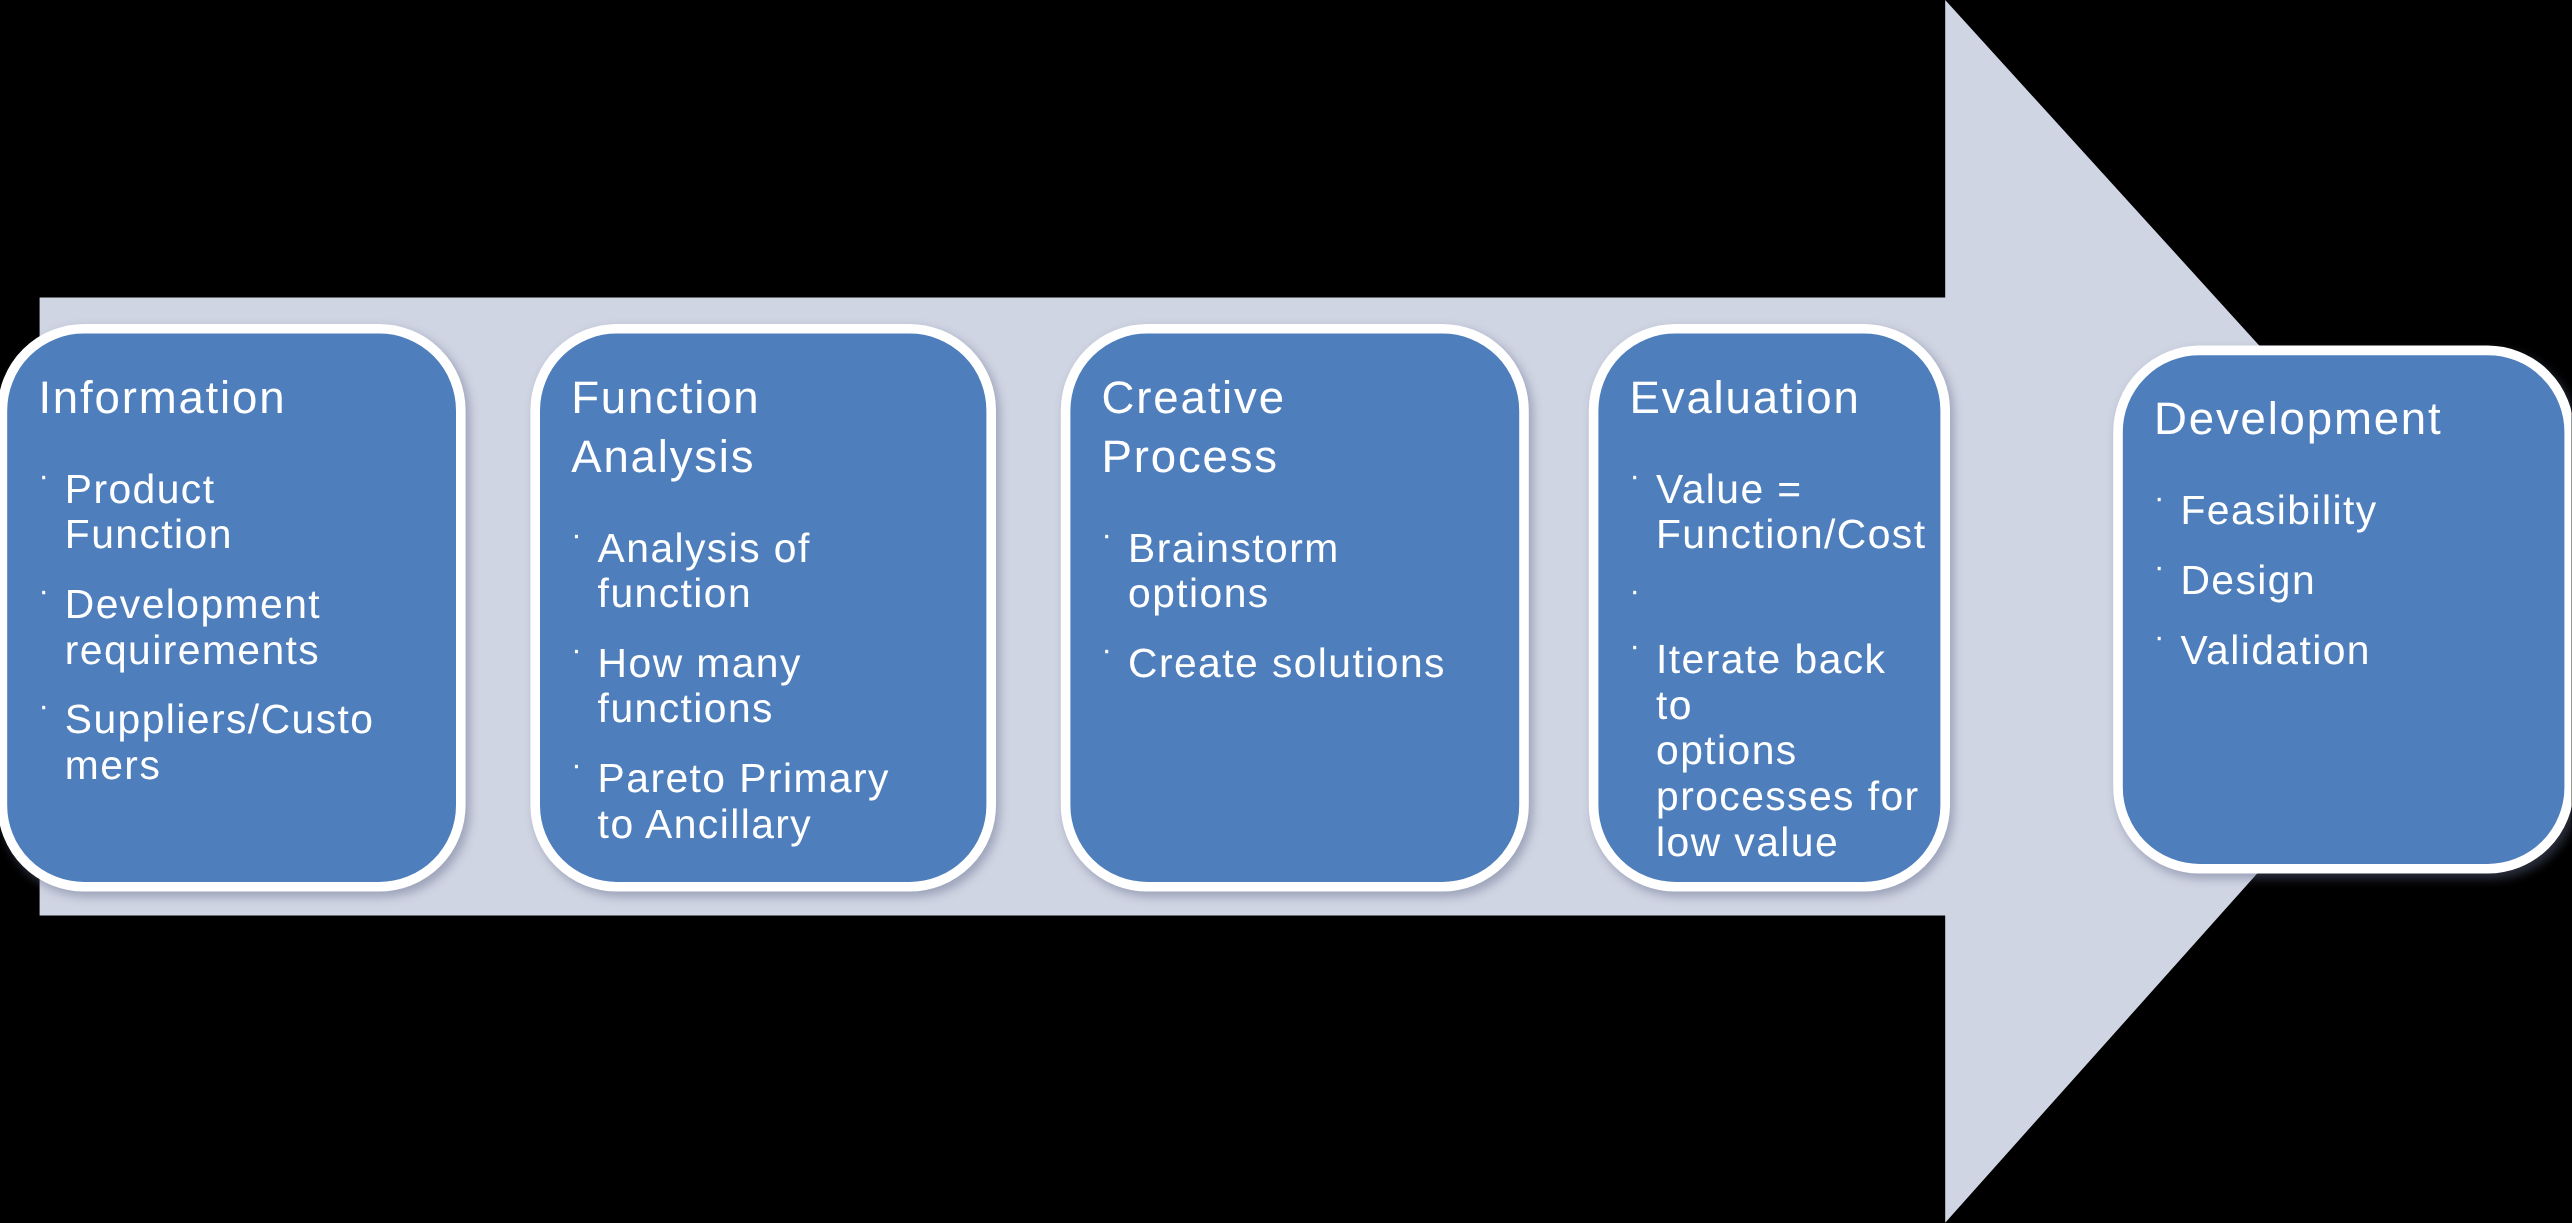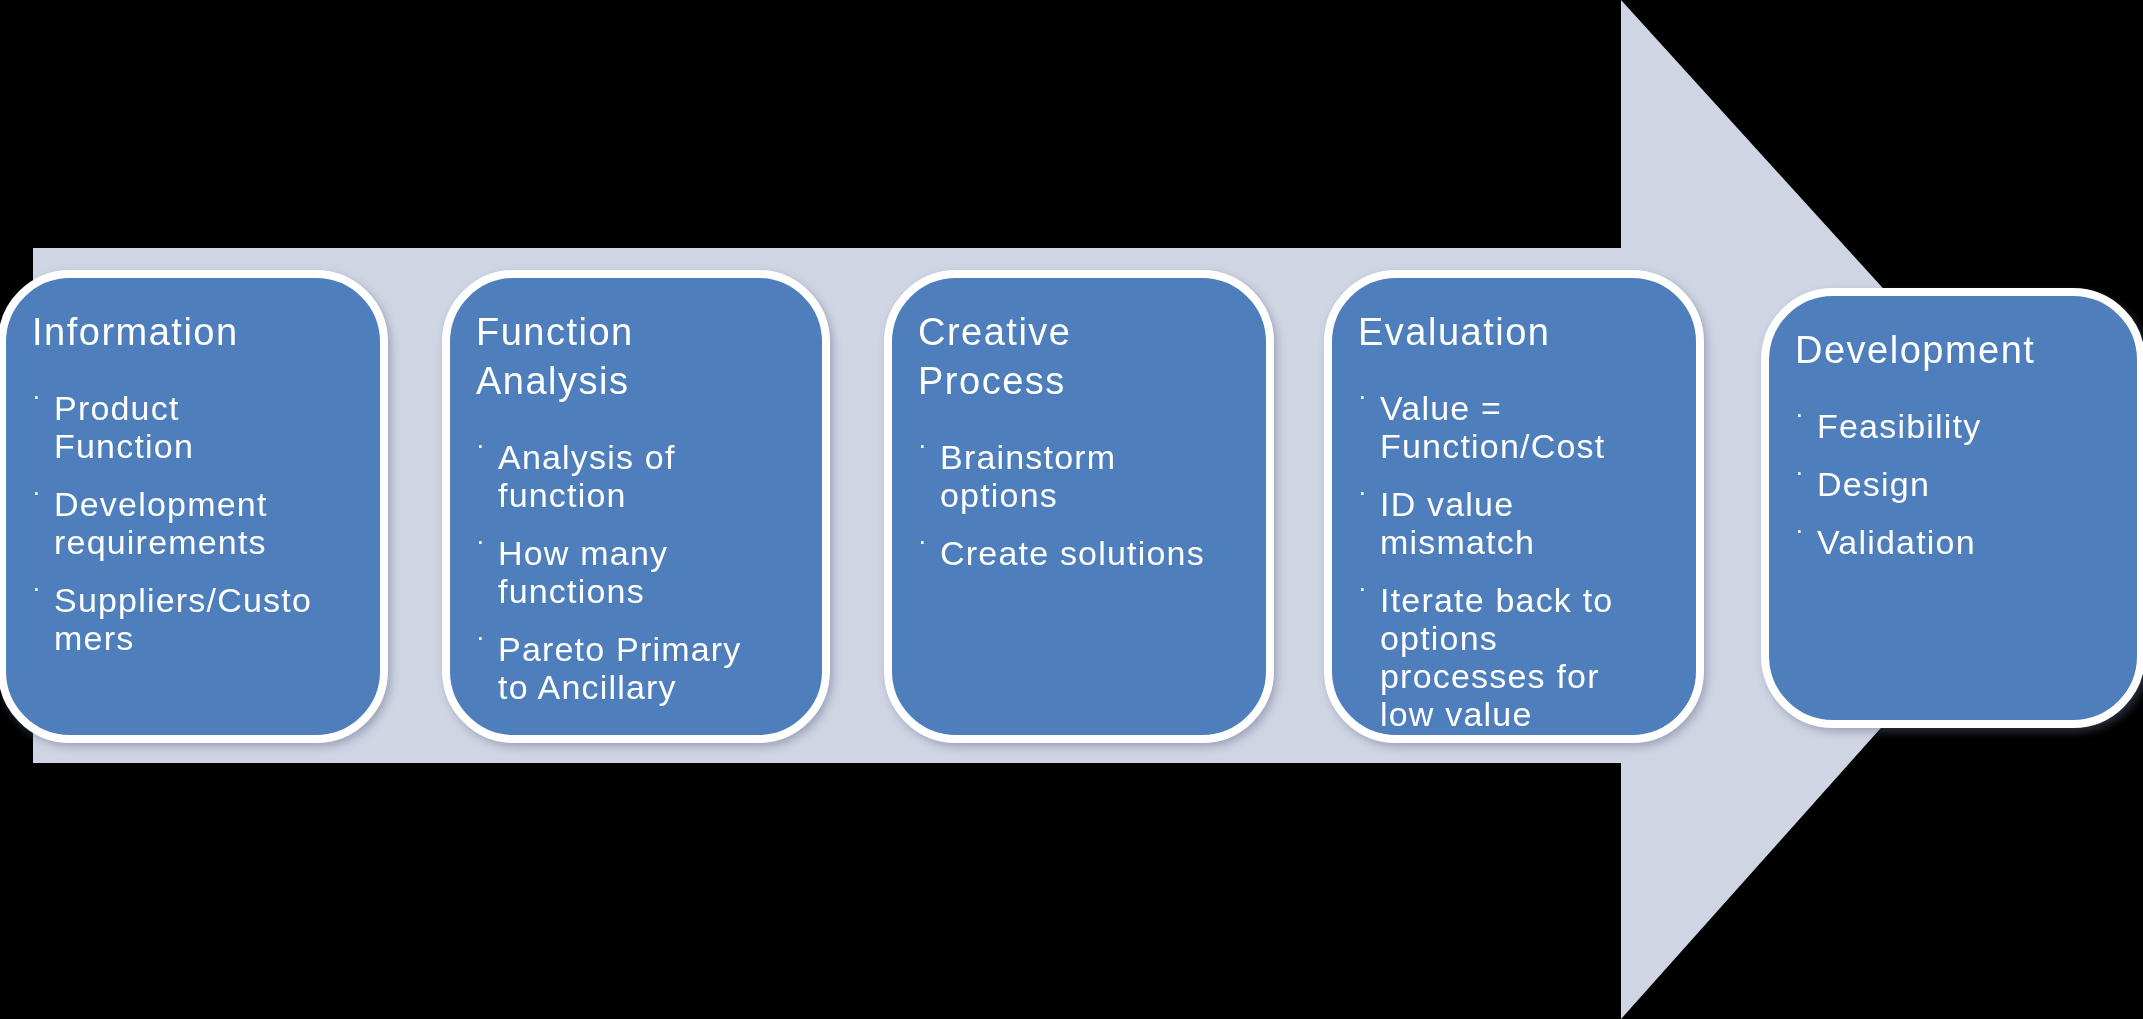--- a/index.html
+++ b/index.html
@@ -30,21 +30,21 @@
     background:var(--blue);
     border:8px solid var(--border);
     border-radius:72px;
     box-shadow:3px 4px 8px rgba(95,105,135,0.45);
     color:var(--text);
     padding:30px 14px 16px 26px;
   }
   .step-1{ left:-2px;  top:270px; width:390px; height:473px; }
   .step-2{ left:442px; top:270px; width:388px; height:473px; }
   .step-3{ left:884px; top:270px; width:390px; height:473px; }
-  .step-4{ left:1324px;top:270px; width:380px; height:473px; }
+  .step-4{ left:1324px;top:270px; width:301px; height:473px; }
   .step-5{ left:1761px;top:288px; width:384px; height:440px; }
   .step h2{
     margin:0 0 20px 0;
     font-size:38px;
     line-height:49px;
     font-weight:300;
     letter-spacing:1.5px;
     white-space:pre-line;
   }
   .step ul{
@@ -143,22 +143,20 @@
   <section class="step step-4">
     <h2>Evaluation</h2>
     <ul>
         <li>
           <span class="dot">·</span>
           <span class="btx">Value =
 Function/Cost</span>
         </li>
         <li>
           <span class="dot">·</span>
-          <span class="btx">ID value
-mismatch</span>
         </li>
         <li>
           <span class="dot">·</span>
           <span class="btx">Iterate back to
 options
 processes for
 low value</span>
         </li>
       </ul>
   </section>

